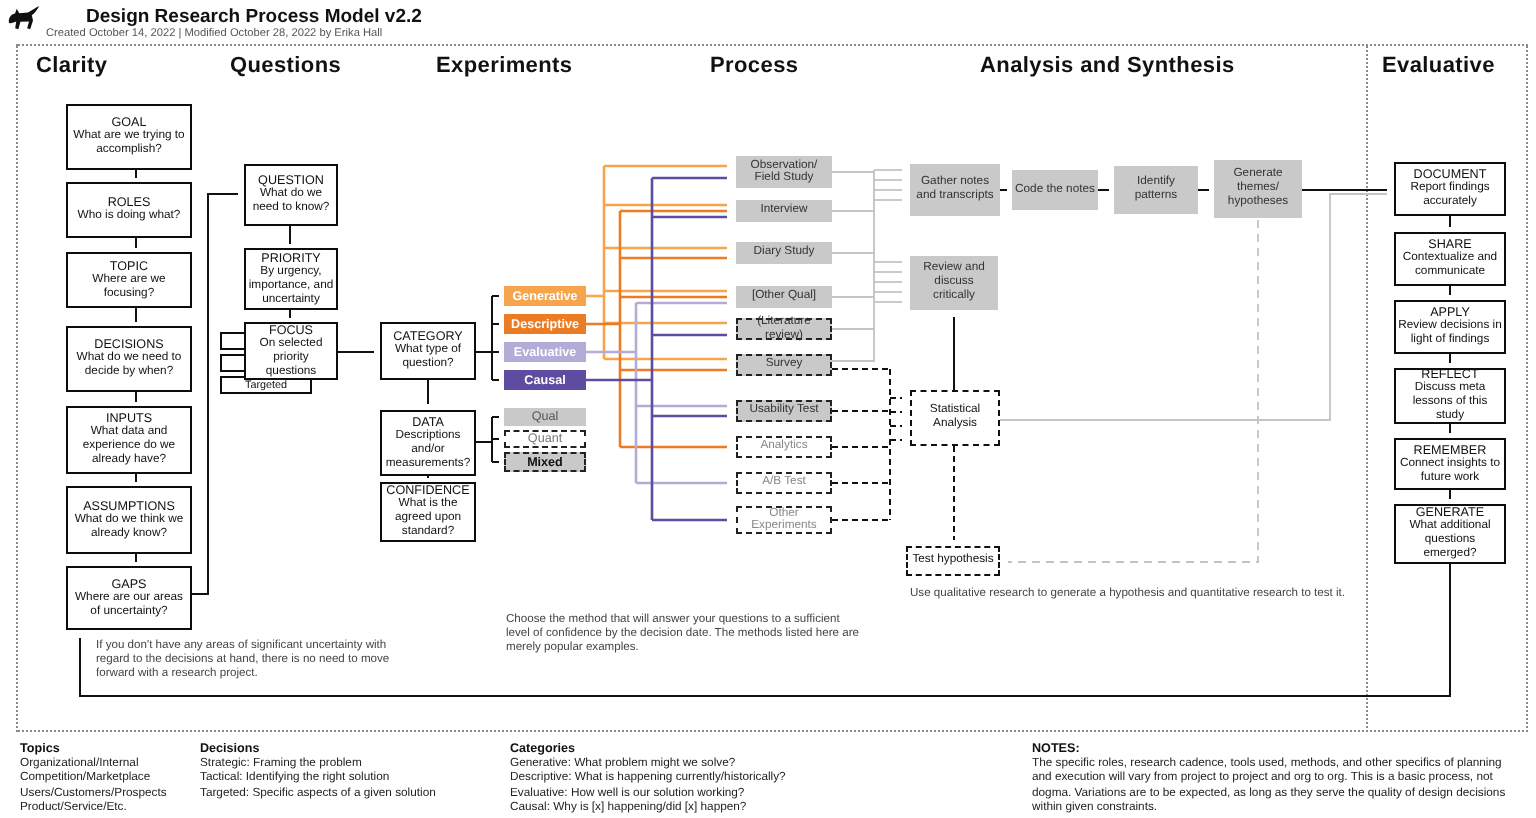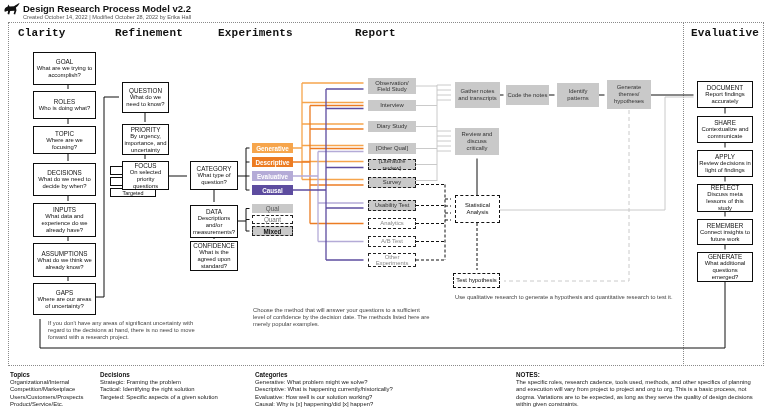--- a/index.html
+++ b/index.html
@@ -1,19 +1,19 @@
 <!DOCTYPE html>
 <html><head>
 <meta charset="utf-8">
 <style>
   html,body{margin:0;padding:0;background:#fff;}
   #stage{position:relative;width:768px;height:409px;background:#fff;overflow:hidden;
          font-family:"Liberation Sans",sans-serif;color:#111;}
   .abs{position:absolute;}
-  .colhead{font-size:11px;font-weight:bold;letter-spacing:.2px;font-family:Liberation Mono, monospace;}
+  .colhead{font-size:11px;font-weight:bold;letter-spacing:.2px;}
   .border-area{border:1px dotted #8a8a8a;}
   .vdiv{border-left:1px dotted #8a8a8a;}
   .fbox{background:#fff;border:1.2px solid #0d0d0d;display:flex;flex-direction:column;
         justify-content:center;text-align:center;padding:1px;box-sizing:border-box;z-index:3;}
   .bt{font-size:6.3px;line-height:7.2px;}
   .bb{font-size:5.9px;line-height:6.8px;}
   .mini{background:#fff;border:1px solid #0d0d0d;display:flex;align-items:center;justify-content:center;
         font-size:5.4px;box-sizing:border-box;z-index:3;}
   .chip{display:flex;align-items:center;justify-content:center;font-size:6.3px;font-weight:bold;
         color:#fff;box-sizing:border-box;z-index:3;}
@@ -29,21 +29,21 @@
   .m-qual{background:#C9C9C9;color:#333;}
   .m-mixed{background:#C9C9C9;border:1px dashed #222;color:#333;}
   .m-quant{background:#fff;border:1px dashed #222;color:#888;}
   .abox{background:#C9C9C9;color:#333;display:flex;align-items:center;justify-content:center;
         text-align:center;font-size:5.9px;line-height:6.8px;box-sizing:border-box;z-index:3;padding:1px;}
   .dashbox{background:#fff;border:1.2px dashed #111;display:flex;align-items:center;justify-content:center;
         text-align:center;font-size:5.9px;line-height:6.8px;box-sizing:border-box;z-index:3;}
   .note{font-size:5.8px;line-height:7px;color:#444;z-index:3;}
   .fh{font-size:6.3px;font-weight:bold;line-height:8px;}
   .fi{font-size:5.9px;line-height:7.4px;color:#222;}
-  .title{font-size:9.5px;font-weight:bold;}
+  .title{font-size:9.5px;font-weight:bold;margin-left:20px;}
   .subtitle{font-size:5.6px;color:#555;}
   svg.wires{position:absolute;left:0;top:0;z-index:2;pointer-events:none;}
   svg.wires path{fill:none;}
   .k{stroke:#111;stroke-width:1;}
   .kd{stroke:#111;stroke-width:1;stroke-dasharray:3,2;}
   .g{stroke:#C4C4C4;stroke-width:0.9;}
   .gd{stroke:#C4C4C4;stroke-width:0.9;stroke-dasharray:4,3;}
   .lo{stroke:#F6A54C;stroke-width:1.3;}
   .do{stroke:#EC7C23;stroke-width:1.3;}
   .lp{stroke:#B4ABD7;stroke-width:1.3;}
@@ -57,23 +57,24 @@
   <svg class="abs" style="left:3px;top:2px;z-index:3" width="17" height="16" viewBox="0 0 17 16">
     <path fill="#111" d="M1.5,9.5 C1,7 2.5,5.2 4.5,4.8 L5.4,2.4 L6.6,4.6 L11,4.2 C13,3.2 15,1.6 16.6,1 C15.6,3 14.4,4.6 12.9,5.6 L13.5,8.2 L12.1,12.6 L10.6,12.1 L11.5,8.8 L7.2,8.9 L6.2,12.6 L4.6,12.1 L5.1,8.8 C3.2,9.4 2.4,9.9 1.5,9.5 Z"></path>
   </svg>
   <div class="abs title" style="left:23px;top:3px">Design Research Process Model v2.2</div>
   <div class="abs subtitle" style="left:23px;top:14px">Created October 14, 2022 | Modified October 28, 2022 by Erika Hall</div>
 
   <div class="abs border-area" style="left:8px;top:22px;width:754px;height:342px"></div>
   <div class="abs vdiv" style="left:683px;top:22px;width:1px;height:342px"></div>
 
   <div class="abs colhead" style="left:18px;top:27px">Clarity</div>
-  <div class="abs colhead" style="left:115px;top:27px">Refinement</div>
+  <div class="abs colhead" style="left:115px;top:27px">Questions</div>
   <div class="abs colhead" style="left:218px;top:27px">Experiments</div>
-  <div class="abs colhead" style="left:355px;top:27px">Report</div>
+  <div class="abs colhead" style="left:355px;top:27px">Process</div>
+  <div class="abs colhead" style="left:490px;top:27px">Analysis and Synthesis</div>
   <div class="abs colhead" style="left:691px;top:27px">Evaluative</div>
 
   <svg class="wires" width="768" height="409" viewBox="0 0 768 409">
     <defs>
       <marker id="mk" viewBox="0 0 6 6" refX="5" refY="3" markerWidth="5" markerHeight="5" orient="auto">
           <path d="M0,0L6,3L0,6Z" fill="#111"></path>
         </marker>
       <marker id="mg" viewBox="0 0 6 6" refX="5" refY="3" markerWidth="5" markerHeight="5" orient="auto">
           <path d="M0,0L6,3L0,6Z" fill="#C4C4C4"></path>
         </marker>

